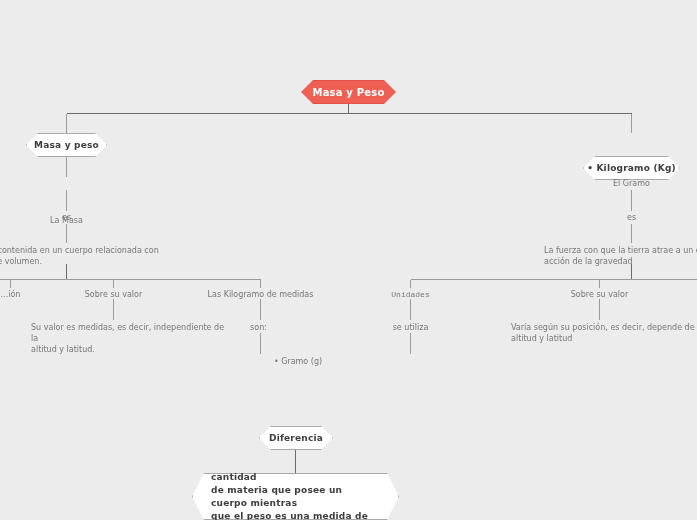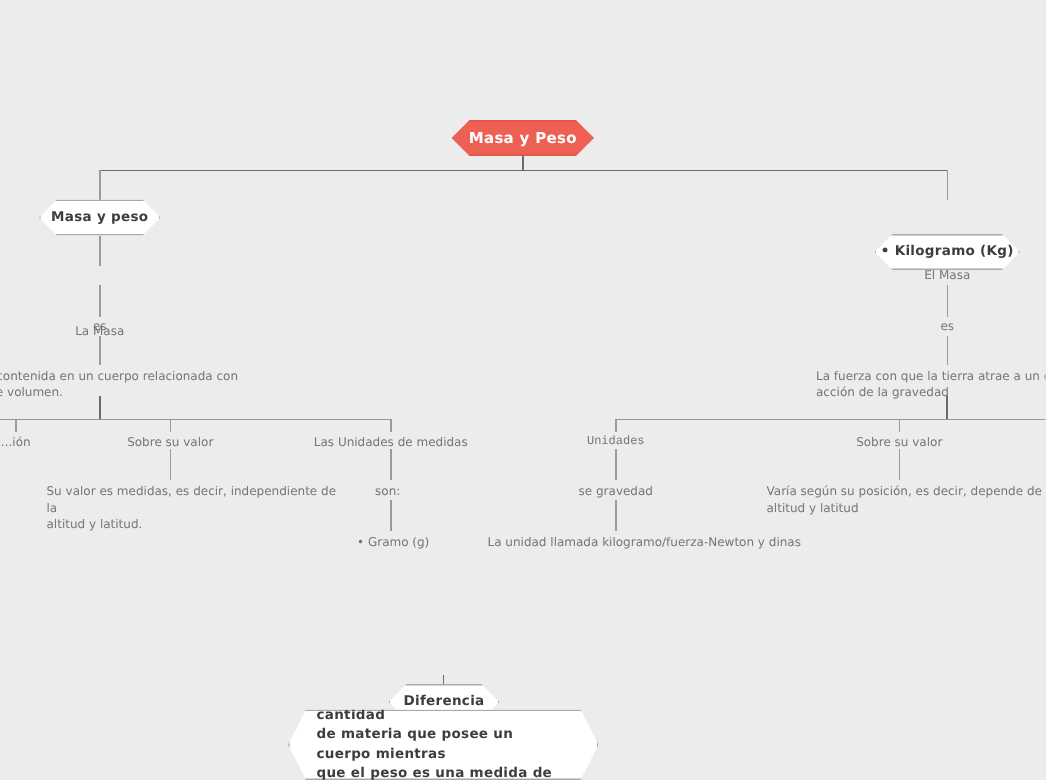--- a/index.html
+++ b/index.html
@@ -27,21 +27,21 @@
     text-align:center;
     -webkit-clip-path:polygon(12px 0,calc(100% - 12px) 0,100% 50%,calc(100% - 12px) 100%,12px 100%,0 50%);
     clip-path:polygon(12px 0,calc(100% - 12px) 0,100% 50%,calc(100% - 12px) 100%,12px 100%,0 50%);
     filter:drop-shadow(1px 2px 2px rgba(0,0,0,.22));
   }
   .hex.root{
     background:#ee5f54;border-color:#e0534a;color:#ffffff;
     font-size:10px;
   }
   .hex.branch{font-size:9px;}
-  .hex.small{font-size:9px;margin-top:30px;}
+  .hex.small{font-size:9px;}
   .hex.para{
     font-size:9px;line-height:13px;text-align:left;
     justify-content:flex-start;padding-left:18px;padding-right:18px;
   }
 
   
   .lbl{
     position:absolute;
     color:#767676;
     font-size:8px;
@@ -110,40 +110,39 @@
   <div class="lbl l" style="left:-28px;top:245px;width:230px;">...eria contenida en un cuerpo relacionada con
 ...ad de volumen.</div>
 
   <div class="lbl ctr" style="left:-24px;top:289px;width:69px;">...ión</div>
 
   <div class="lbl ctr" style="left:63px;top:289px;width:101px;">Sobre su valor</div>
 
   <div class="lbl l" style="left:31px;top:322px;width:200px;">Su valor es medidas, es decir, independiente de la
 altitud y latitud.</div>
 
-  <div class="lbl ctr" style="left:196px;top:289px;width:129px;">Las Unidades de medidas</div>
+  <div class="lbl ctr" style="left:196px;top:289px;width:129px;">Las Kilogramo de medidas</div>
 
   <div class="lbl ctr" style="left:228px;top:322px;width:61px;">son:</div>
 
-  <div class="lbl l" style="left:238px;top:356px;width:120px;">• Gramo (g)</div>
+  <div class="lbl l" style="left:238px;top:356px;width:120px;text-align:center;">• Gramo (g)</div>
 
   <div class="hex branch" style="left:583px;top:124px;width:97px;height:24px;margin-top:32px;">• Kilogramo (Kg)</div>
 
-  <div class="lbl ctr" style="left:591px;top:178px;width:81px;">El Masa</div>
+  <div class="lbl ctr" style="left:591px;top:178px;width:81px;">El Gramo</div>
 
   <div class="lbl ctr" style="left:601px;top:212px;width:61px;">es</div>
 
   <div class="lbl l" style="left:544px;top:245px;width:230px;">La fuerza con que la tierra atrae a un cuerpo, p...
 acción de la gravedad</div>
 
   <div class="lbl ctr" style="left:380px;top:289px;width:61px;font-family:Liberation Mono, monospace;">Unidades</div>
 
-  <div class="lbl ctr" style="left:380px;top:322px;width:61px;">se gravedad</div>
+  <div class="lbl ctr" style="left:380px;top:322px;width:61px;">se utiliza</div>
 
-  <div class="lbl l" style="left:325px;top:356px;width:260px;">La unidad llamada kilogramo/fuerza-Newton y dinas</div>
 
   <div class="lbl ctr" style="left:549px;top:289px;width:101px;">Sobre su valor</div>
 
   <div class="lbl l" style="left:511px;top:322px;width:200px;">Varía según su posición, es decir, depende de la
 altitud y latitud</div>
 
   <div class="hex small" style="left:259px;top:426px;width:74px;height:24px;">Diferencia</div>
 
   <div class="hex para" style="left:192px;top:473px;width:207px;height:47px;">La masa es una medida de la cantidad
 de materia que posee un cuerpo mientras

